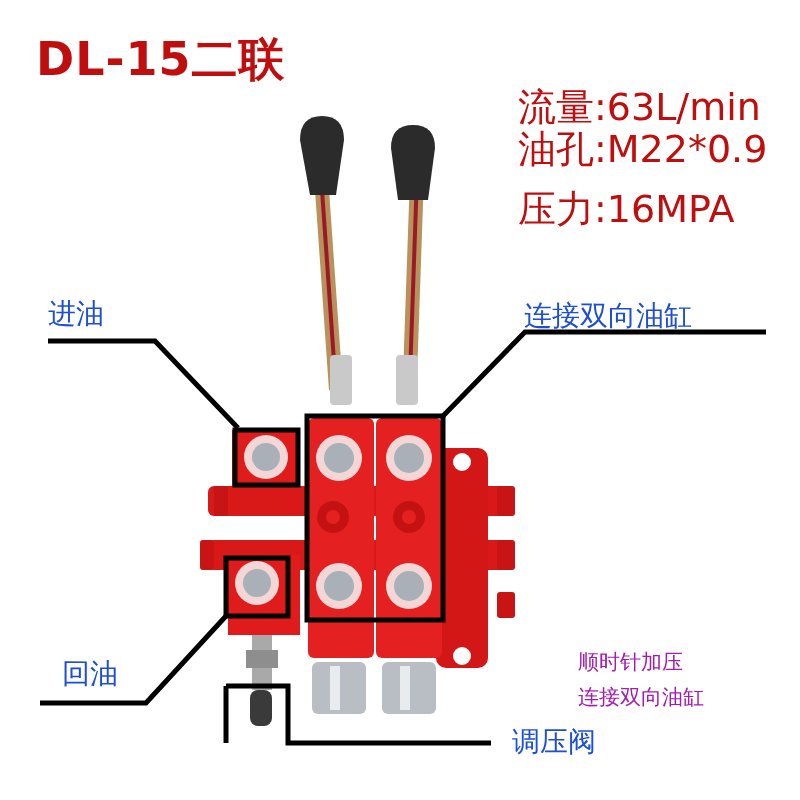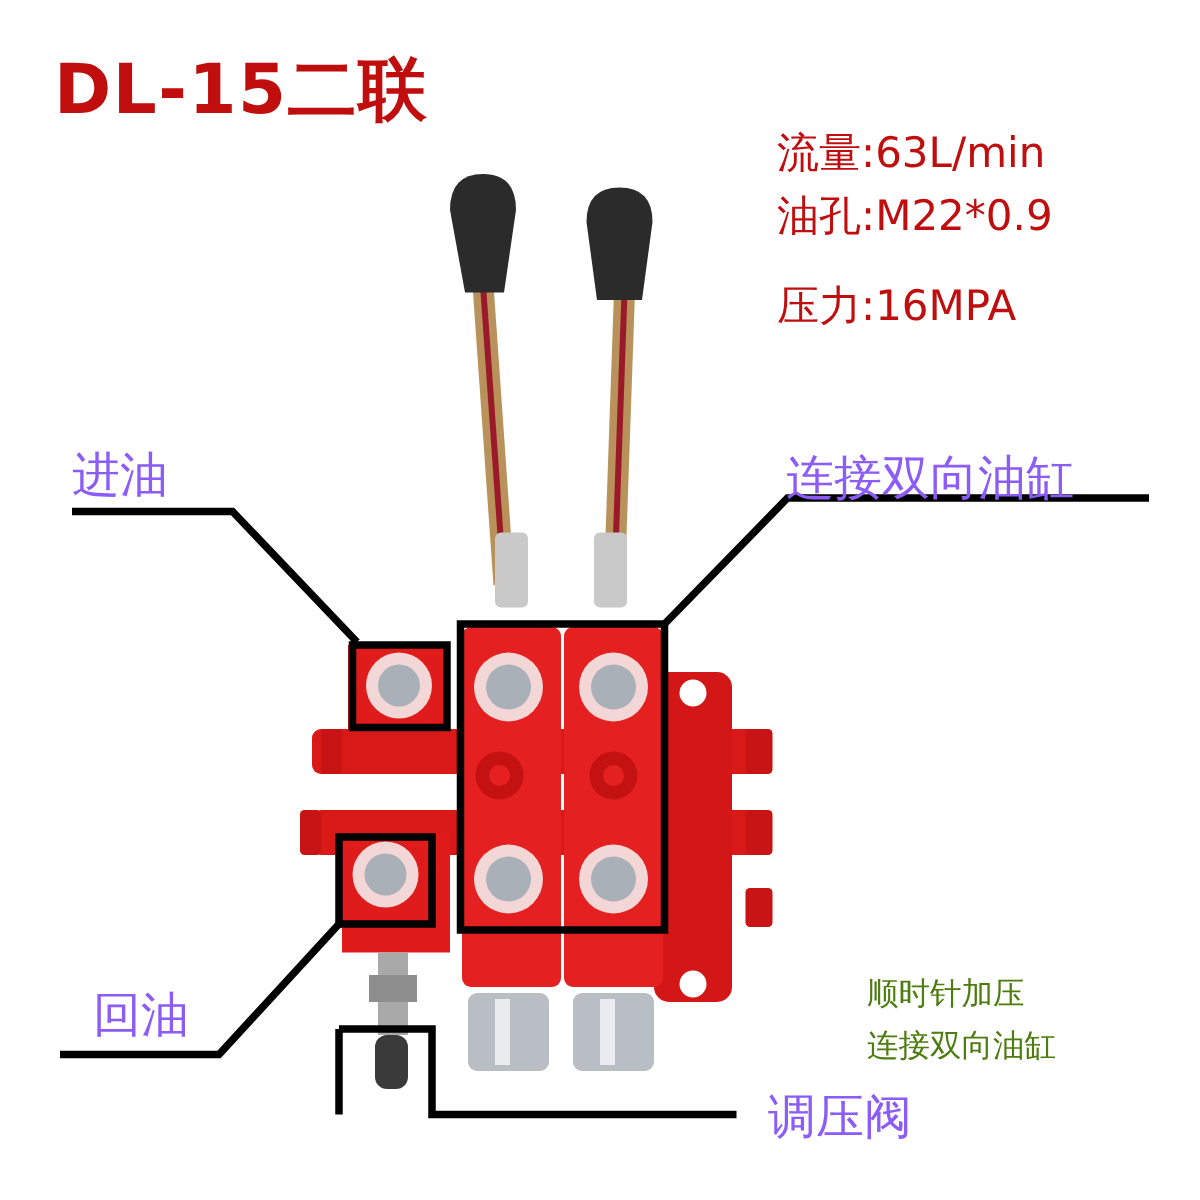--- a/index.html
+++ b/index.html
@@ -1,21 +1,21 @@
 <!DOCTYPE html>
 <html><head>
 <meta charset="utf-8">
 <style>
   html, body { margin:0; padding:0; background:#ffffff; }
   body { width:800px; height:800px; position:relative; overflow:hidden; font-family:"DejaVu Sans", sans-serif; }
   .abs { position:absolute; }
   .title { left:36px; top:36px; font-size:46px; font-weight:bold; color:#c00d0d; letter-spacing:1px; white-space:nowrap; line-height:1; }
-  .spec { left:518px; font-size:28px; color:#c00d0d; white-space:nowrap; line-height:1; }
-  .label { font-size:32px; color:#8b5cf6; white-space:nowrap; line-height:1; }
-  .note { font-size:21px; color:#4d7c0f; white-space:nowrap; line-height:1; }
+  .spec { left:518px; font-size:38px; color:#c00d0d; white-space:nowrap; line-height:1; }
+  .label { font-size:28px; color:#1d4ed8; white-space:nowrap; line-height:1; }
+  .note { font-size:21px; color:#a21caf; white-space:nowrap; line-height:1; }
   svg.overlay { position:absolute; left:0; top:0; }
 </style>
 </head>
 <body>
 
 <div class="abs title">DL-15二联</div>
 
 <div class="abs spec" style="top:88px;">流量:63L/min</div>
 <div class="abs spec" style="top:130px;">油孔:M22*0.9</div>
 <div class="abs spec" style="top:190px;">压力:16MPA</div>

